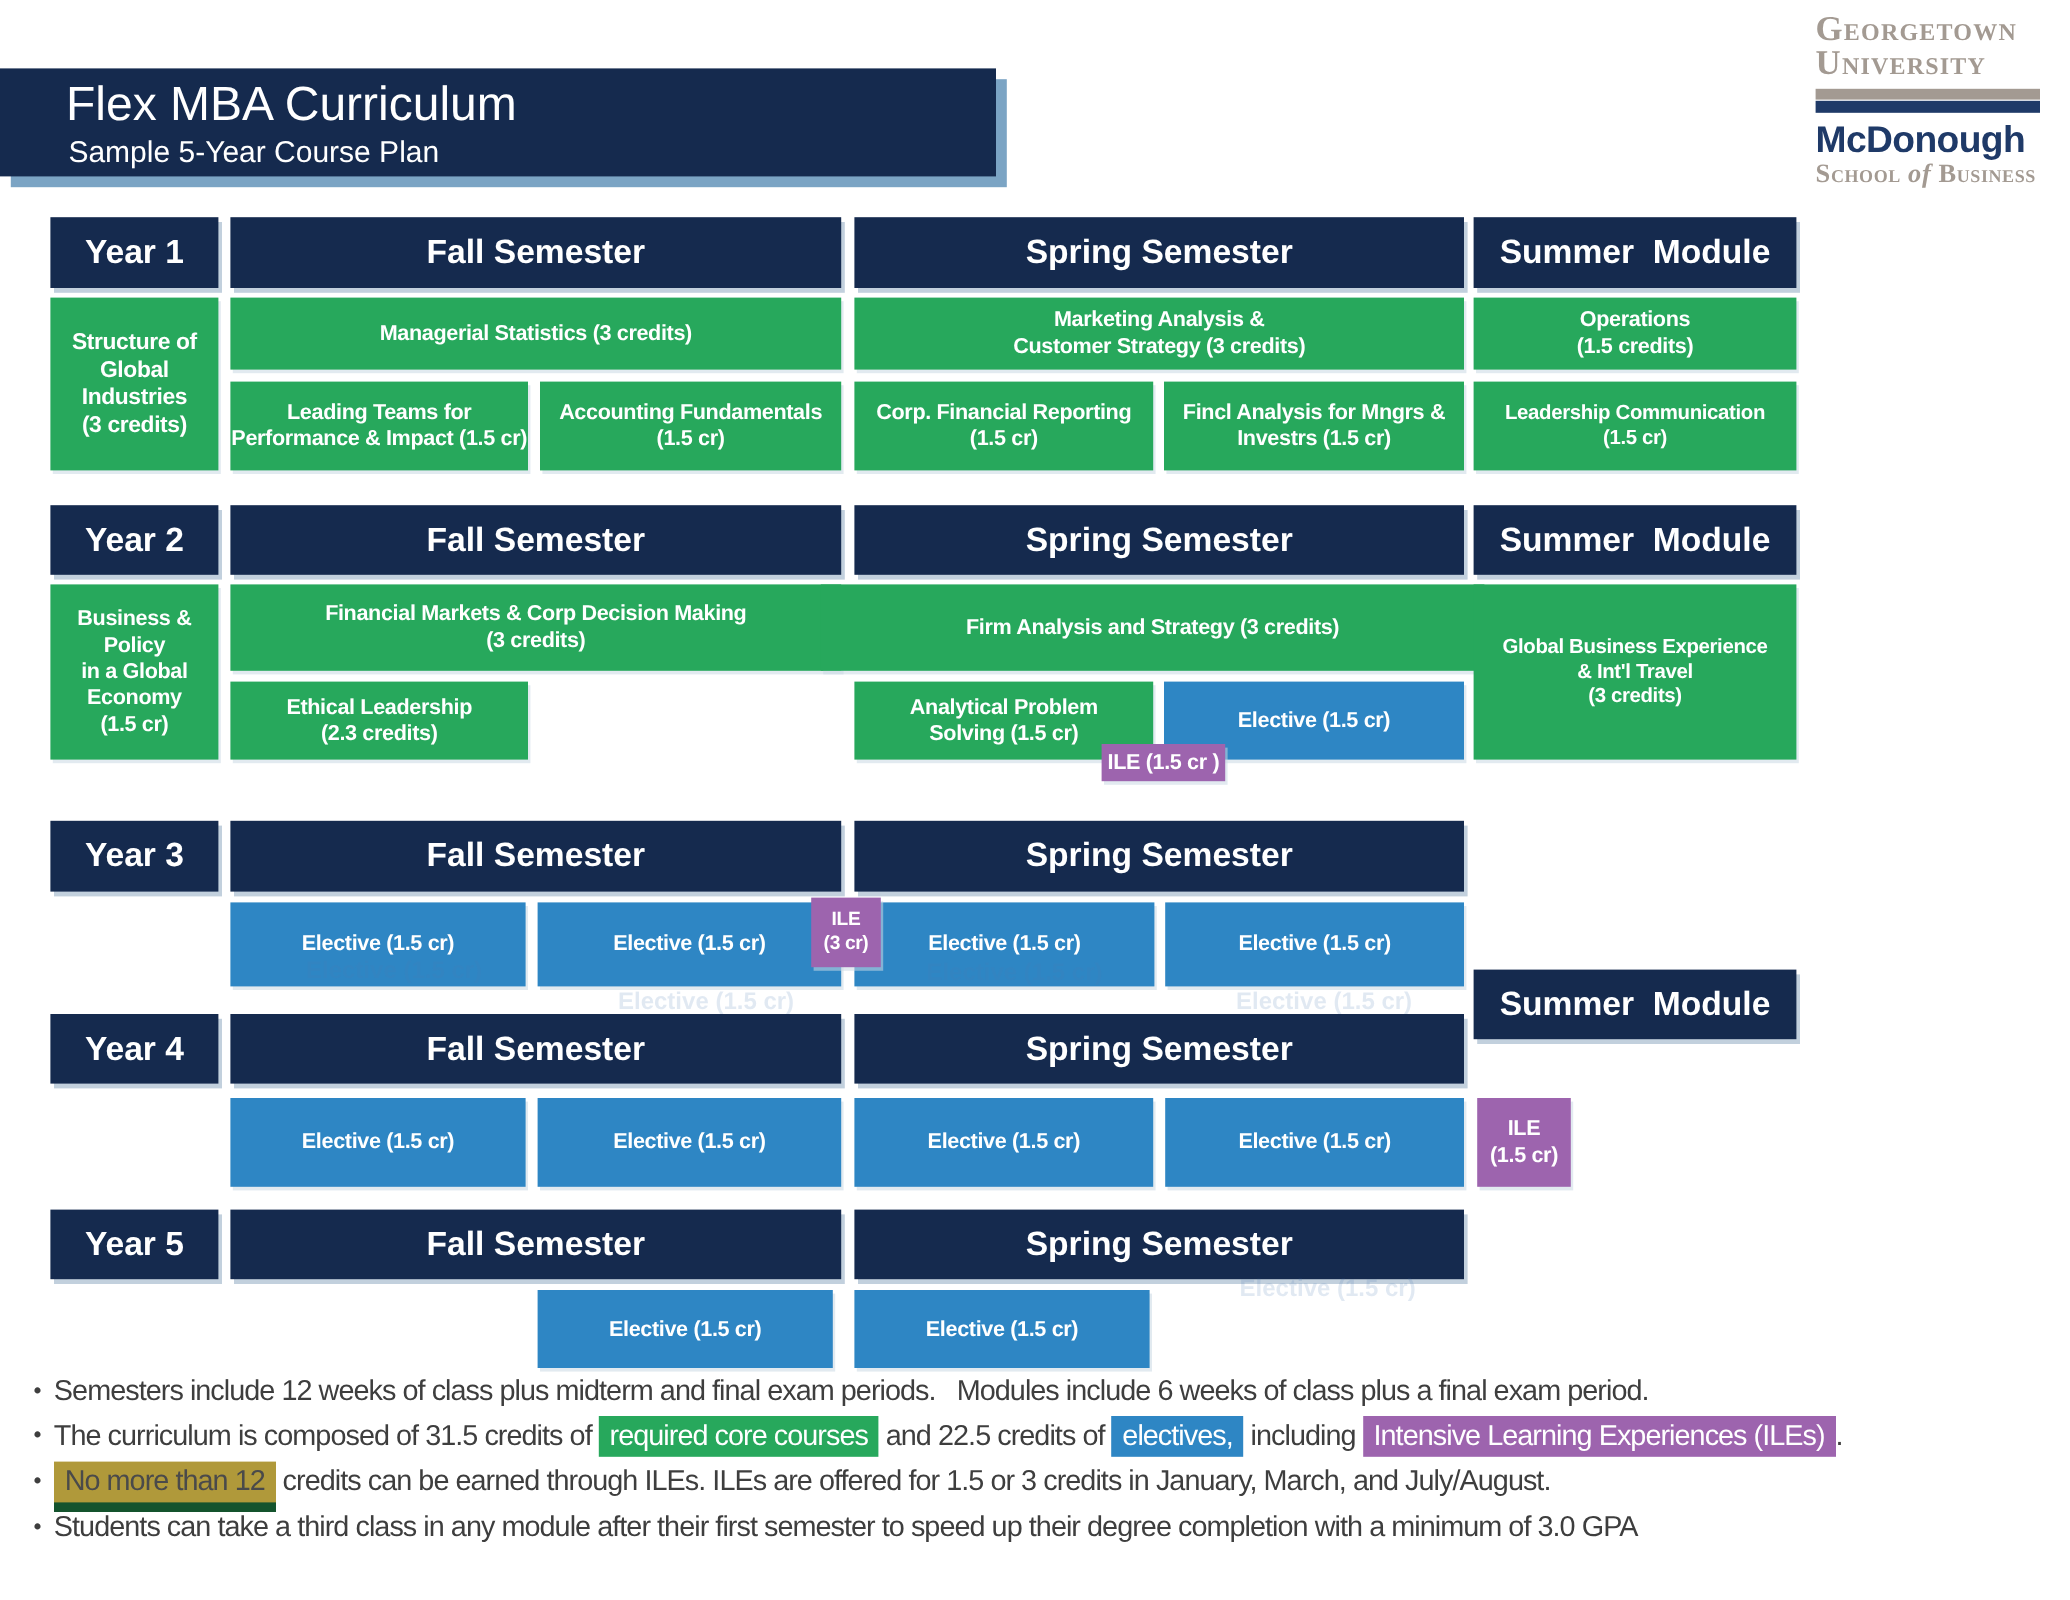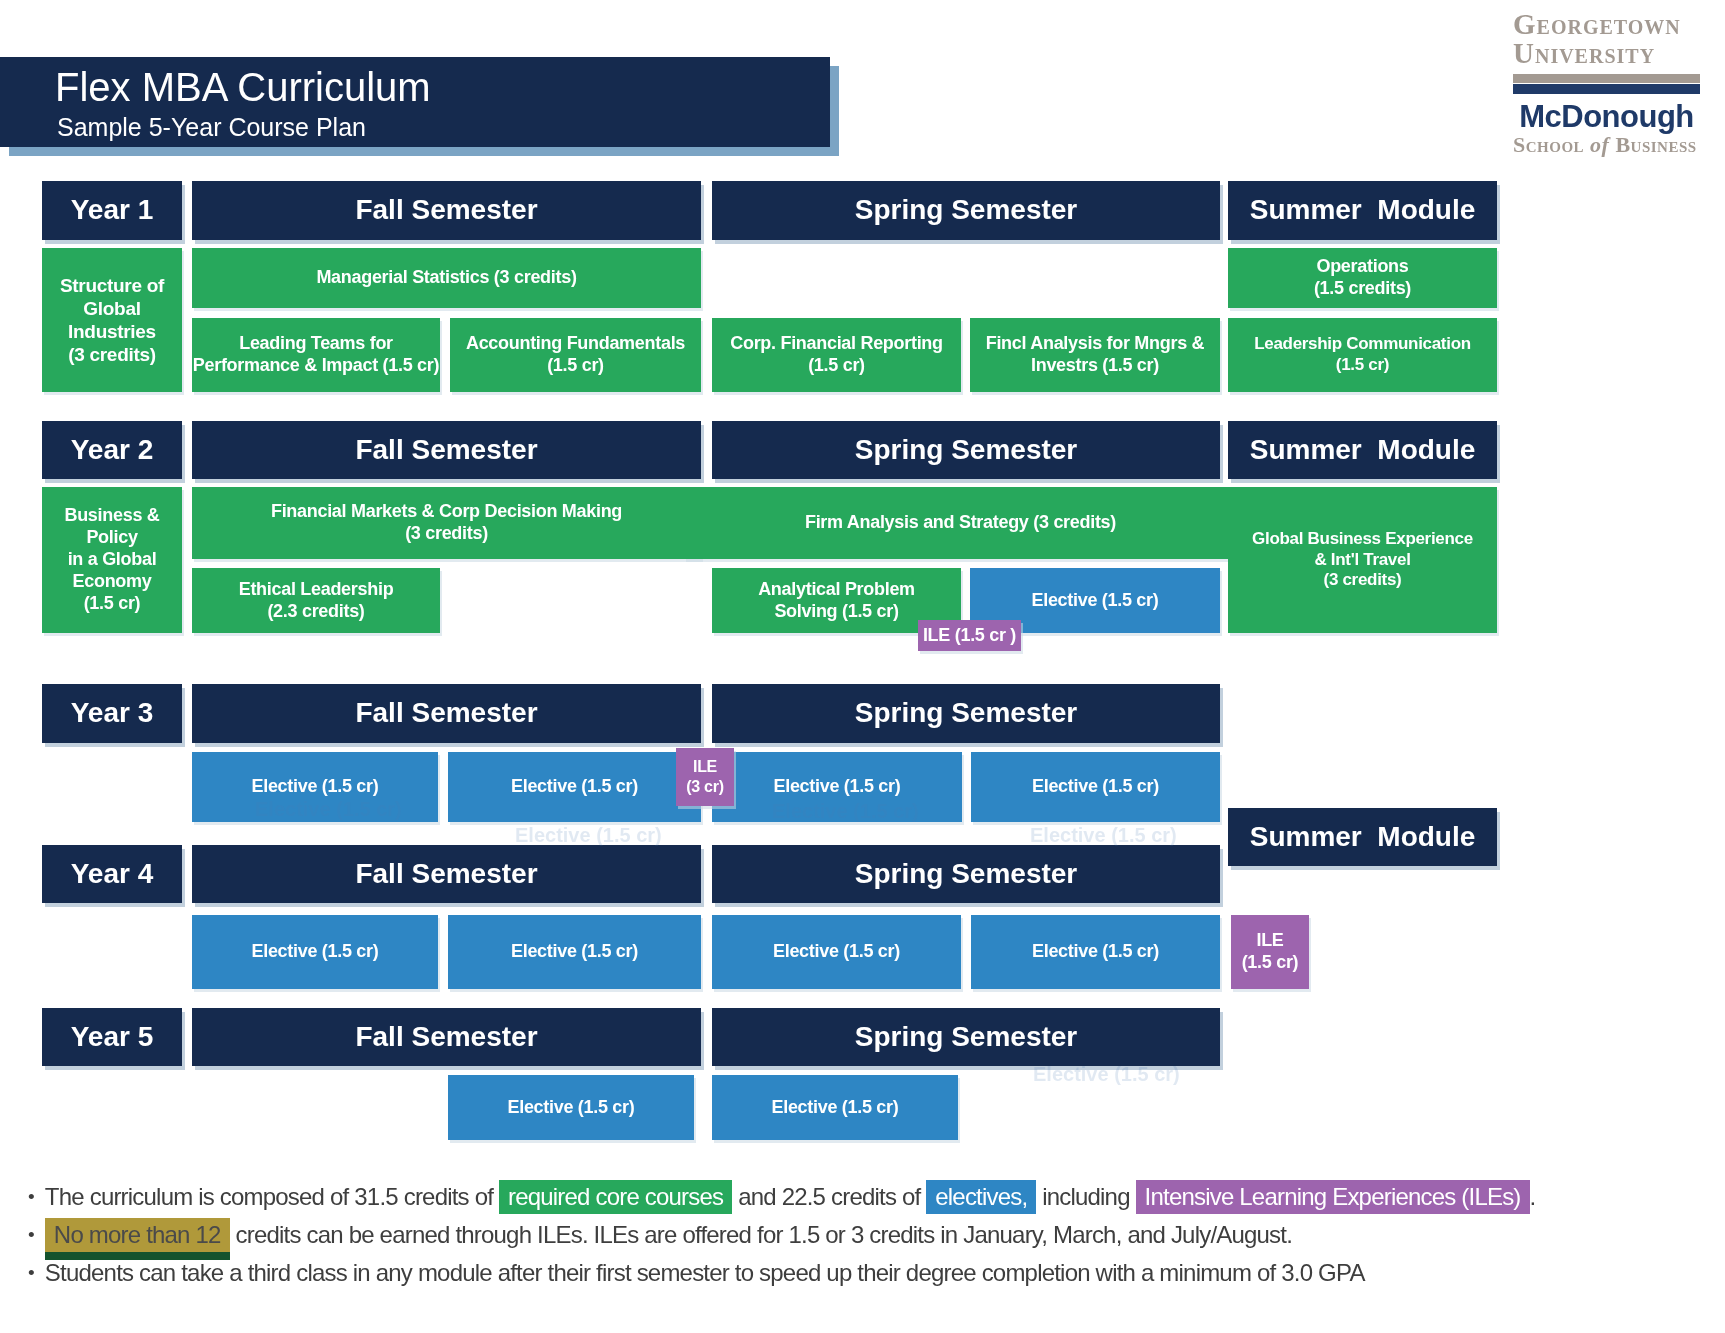--- a/index.html
+++ b/index.html
@@ -15,21 +15,21 @@
   .sm{font-size:17px;letter-spacing:-0.3px;}
   .banner{position:absolute;left:0;top:57px;width:830px;height:90px;background:var(--navy);
           box-shadow:9px 9px 0 var(--banner_shadow);}
   .banner .t{position:absolute;left:55px;top:8px;color:#fff;font-weight:normal;font-size:40px;}
   .banner .s{position:absolute;left:57px;top:56px;color:#fff;font-weight:400;font-size:25px;}
   .logo{position:absolute;left:1513px;top:10px;width:187px;text-align:left;}
   .logo .u{font-family:"Liberation Serif", serif;font-variant:small-caps;color:var(--logo_gray);
            font-size:29px;line-height:29px;letter-spacing:1px;font-weight:bold;}
   .logo .barg{height:9px;background:var(--logo_gray);margin-top:6px;}
   .logo .barn{height:10px;background:var(--logo_navy);margin-top:1px;}
-  .logo .mc{color:var(--logo_navy);font-weight:bold;font-size:31px;line-height:31px;margin-top:7px;letter-spacing:-0.5px;text-align:center;}
+  .logo .mc{color:var(--logo_navy);font-weight:bold;font-size:31px;line-height:31px;margin-top:7px;letter-spacing:-0.5px;}
   .logo .sb{font-family:"Liberation Serif", serif;font-variant:small-caps;color:var(--logo_gray);
             font-size:22px;line-height:22px;letter-spacing:0.5px;font-weight:bold;margin-top:2px;}
   .logo .sb i{font-variant:normal;font-style:italic;text-transform:lowercase;}
   .ghost{position:absolute;font-weight:bold;font-size:20px;color:#4a7ab5;opacity:0.16;white-space:nowrap;}
   .bullet{position:absolute;left:28px;width:1690px;font-size:24px;letter-spacing:-0.8px;
           color:var(--bullet_text);white-space:pre-wrap;font-weight:400;}
   .bullet .dot{display:inline-block;margin-right:11px;font-size:19px;vertical-align:2px;}
   .hl{color:#fff;padding:3px 9px 4px 9px;}
   .hl-green{background:var(--green);text-align:right;}
   .hl-blue{background:var(--blue);}
@@ -58,20 +58,22 @@
   <div class="box navy" style="left:42px;top:181px;width:140px;height:59px;">Year 1</div>
   <div class="box navy" style="left:192px;top:181px;width:509px;height:59px;">Fall Semester</div>
   <div class="box navy" style="left:712px;top:181px;width:508px;height:59px;">Spring Semester</div>
   <div class="box navy" style="left:1228px;top:181px;width:269px;height:59px;">Summer  Module</div>
 
   <div class="box c green" style="left:42px;top:248px;width:140px;height:144px;font-size:19px;">Structure of
 Global
 Industries
 (3 credits)</div>
   <div class="box c green" style="left:192px;top:248px;width:509px;height:60px;">Managerial Statistics (3 credits)</div>
+  <div class="box c green" style="left:712px;top:248px;width:508px;height:60px;">Marketing Analysis &amp;
+Customer Strategy (3 credits)</div>
   <div class="box c green" style="left:1228px;top:248px;width:269px;height:60px;">Operations
 (1.5 credits)</div>
   <div class="box c green" style="left:192px;top:318px;width:248px;height:74px;">Leading Teams for
 Performance &amp; Impact (1.5 cr)</div>
   <div class="box c green" style="left:450px;top:318px;width:251px;height:74px;">Accounting Fundamentals
 (1.5 cr)</div>
   <div class="box c green" style="left:712px;top:318px;width:249px;height:74px;">Corp. Financial Reporting
 (1.5 cr)</div>
   <div class="box c green" style="left:970px;top:318px;width:250px;height:74px;">Fincl Analysis for Mngrs &amp;
 Investrs (1.5 cr)</div>
@@ -130,20 +132,21 @@
 
   <div class="box c blue" style="left:448px;top:1075px;width:246px;height:65px;">Elective (1.5 cr)</div>
   <div class="box c blue" style="left:712px;top:1075px;width:246px;height:65px;">Elective (1.5 cr)</div>
 
   <div class="ghost" style="left:255px;top:798px;">Elective (1.5 cr)</div>
   <div class="ghost" style="left:772px;top:800px;">Elective (1.5 cr)</div>
   <div class="ghost" style="left:515px;top:824px;">Elective (1.5 cr)</div>
   <div class="ghost" style="left:1030px;top:824px;">Elective (1.5 cr)</div>
   <div class="ghost" style="left:1033px;top:1063px;">Elective (1.5 cr)</div>
 
+  <div class="bullet" style="top:1146px;"><span class="dot">•</span><span>Semesters include 12 weeks of class plus midterm and final exam periods.   Modules include 6 weeks of class plus a final exam period.</span></div>
 
   <div class="bullet" style="top:1183px;"><span class="dot">•</span><span>The curriculum is composed of 31.5 credits of </span><span class="hl hl-green">required core courses</span><span> and 22.5 credits of </span><span class="hl hl-blue">electives,</span><span> including </span><span class="hl hl-purple">Intensive Learning Experiences (ILEs)</span><span>.</span></div>
 
   <div class="bullet" style="top:1221px;"><span class="dot">•</span><span class="hl hl-olive">No more than 12</span><span> credits can be earned through ILEs. ILEs are offered for 1.5 or 3 credits in January, March, and July/August.</span></div>
 
   <div class="bullet" style="top:1259px;"><span class="dot">•</span><span>Students can take a third class in any module after their first semester to speed up their degree completion with a minimum of 3.0 GPA</span></div>
 
 
 </div>
 

